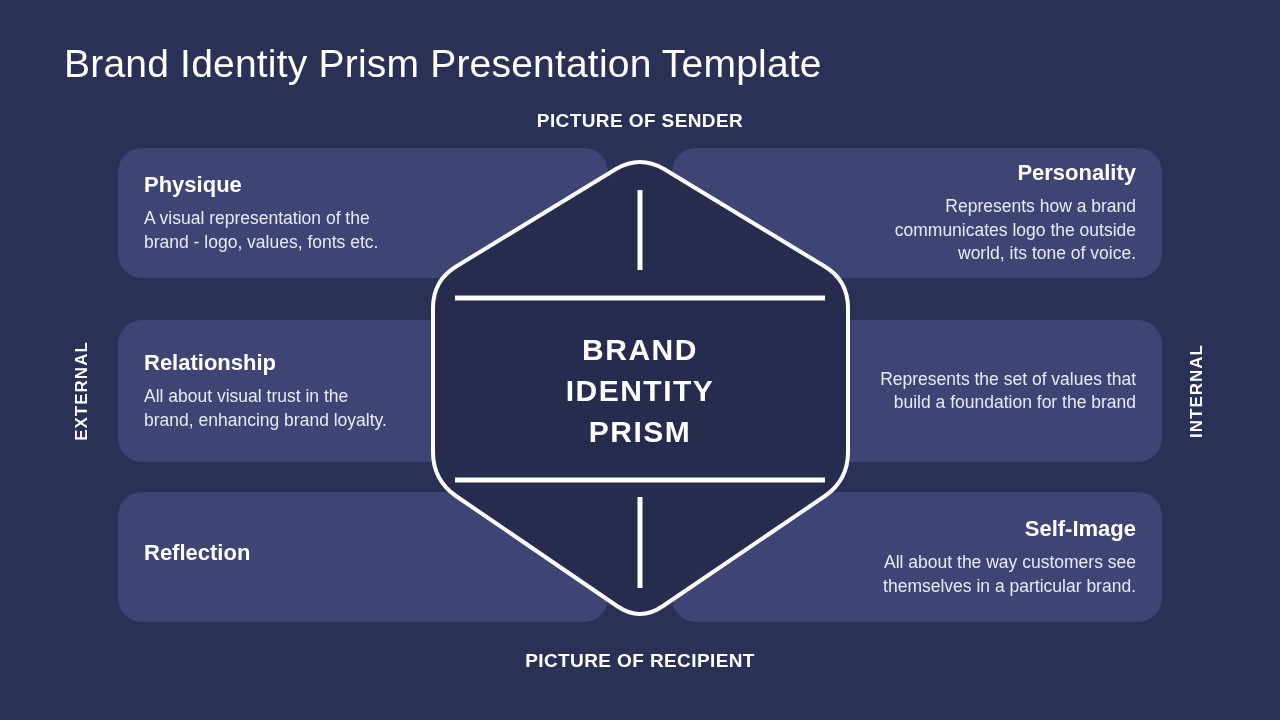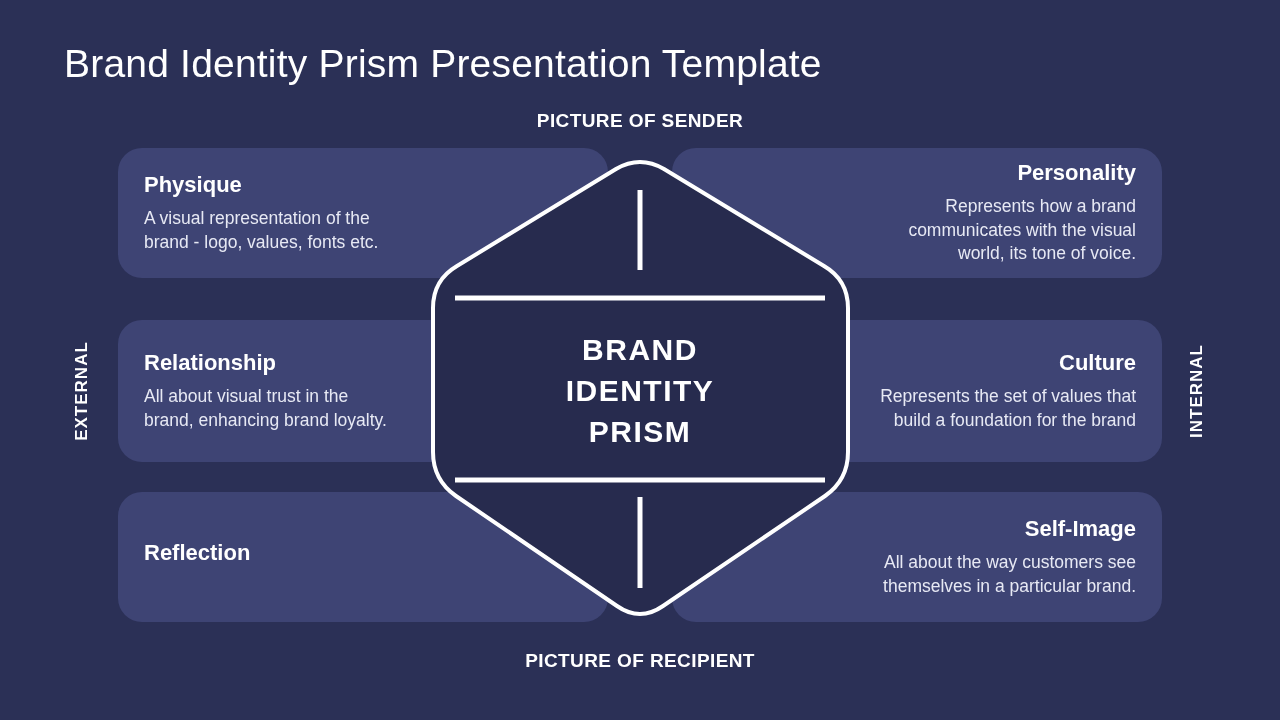--- a/index.html
+++ b/index.html
@@ -126,32 +126,31 @@
 
   <div class="card col-left row-1">
     <h3 class="card-title">Physique</h3>
     <p class="card-body">A visual representation of the
 brand - logo, values, fonts etc.</p>
   </div>
 
   <div class="card col-right row-1">
     <h3 class="card-title">Personality</h3>
     <p class="card-body">Represents how a brand
-communicates with the visual
+communicates logo the outside
 world, its tone of voice.</p>
   </div>
 
   <div class="card col-left row-2">
     <h3 class="card-title">Relationship</h3>
     <p class="card-body">All about visual trust in the
 brand, enhancing brand loyalty.</p>
   </div>
 
   <div class="card col-right row-2">
-    <h3 class="card-title">Culture</h3>
     <p class="card-body">Represents the set of values that
 build a foundation for the brand</p>
   </div>
 
   <div class="card col-left row-3">
     <h3 class="card-title">Reflection</h3>
   </div>
 
   <div class="card col-right row-3">
     <h3 class="card-title">Self-Image</h3>

